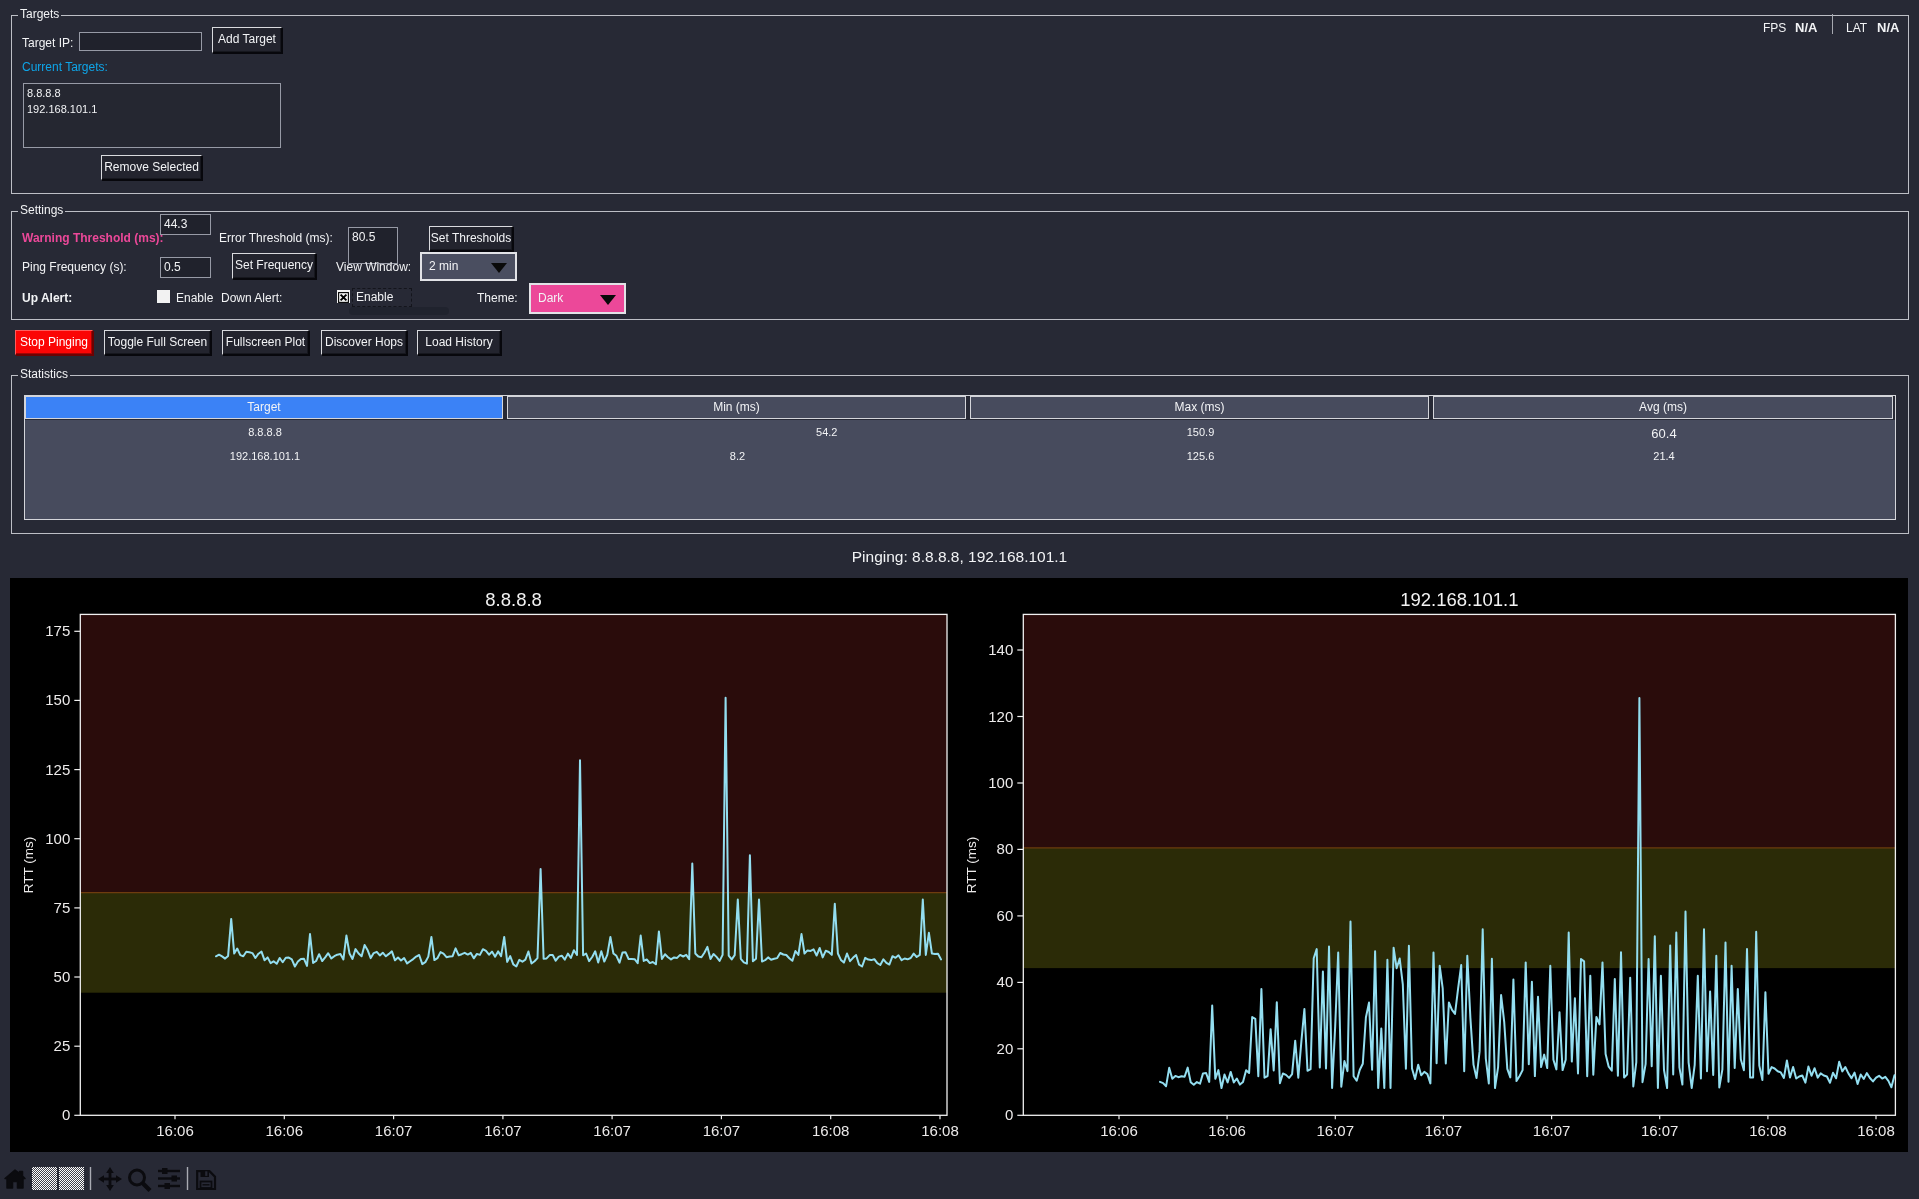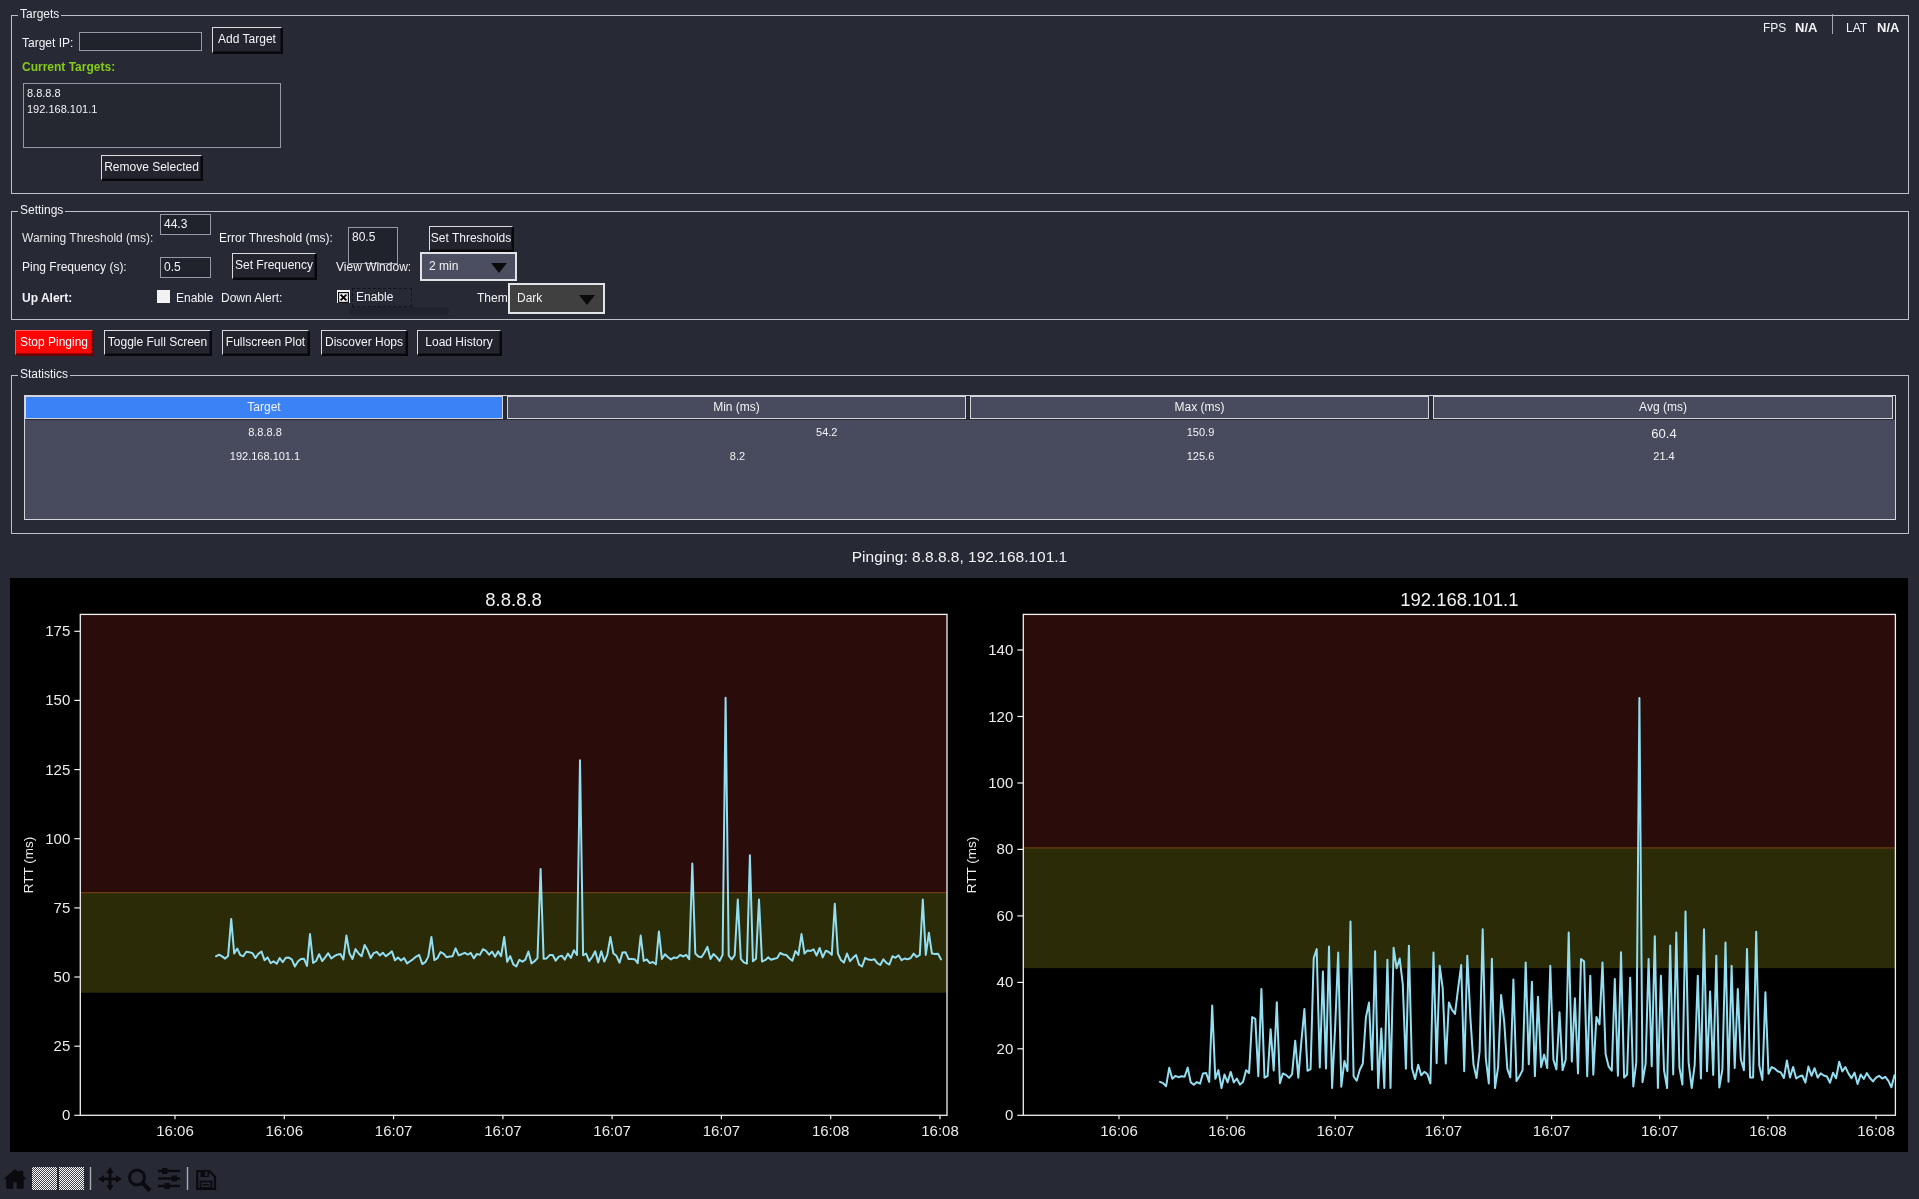--- a/index.html
+++ b/index.html
@@ -10,26 +10,26 @@
 <div style="position:absolute;left:11px;top:375px;width:1896px;height:157px;border:1px solid #bdbfc6"></div>
 <div style="position:absolute;left:18px;top:367px;font-size:12px;color:#f2f3f5;background:#272935;padding:0 2px;white-space:nowrap">Statistics</div>
 <div style="position:absolute;left:1763px;top:21px;font-size:12px;font-weight:normal;color:#f2f3f5;white-space:nowrap;">FPS</div>
 <div style="position:absolute;left:1795px;top:20px;font-size:13px;font-weight:bold;color:#f2f3f5;white-space:nowrap;">N/A</div>
 <div style="position:absolute;left:1832px;top:14px;width:1px;height:20px;background:#a6a8b0"></div>
 <div style="position:absolute;left:1846px;top:21px;font-size:12px;font-weight:normal;color:#f2f3f5;white-space:nowrap;">LAT</div>
 <div style="position:absolute;left:1877px;top:20px;font-size:13px;font-weight:bold;color:#f2f3f5;white-space:nowrap;">N/A</div>
 <div style="position:absolute;left:22px;top:36px;font-size:12px;font-weight:normal;color:#f2f3f5;white-space:nowrap;">Target IP:</div>
 <div style="position:absolute;left:79px;top:32px;width:123px;height:19px;background:#20222c;border:1px solid #979aa6;box-sizing:border-box;font-size:12px;color:#f2f3f5;line-height:17px;padding-left:3px"></div>
 <div style="position:absolute;left:212px;top:27px;width:70px;height:26px;background:#23242e;border-top:1px solid #d9dade;border-left:1px solid #d9dade;border-right:1px solid #07070c;border-bottom:1px solid #07070c;box-shadow:1px 1px 0 #07070c, inset -1px -1px 0 rgba(0,0,0,0.35);box-sizing:border-box;font-size:12px;color:#f2f3f5;text-align:center;line-height:23px;white-space:nowrap">Add Target</div>
-<div style="position:absolute;left:22px;top:60px;font-size:12px;font-weight:bold;color:#84cc16;white-space:nowrap;">Current Targets:</div>
+<div style="position:absolute;left:22px;top:60px;font-size:12px;font-weight:normal;color:#0ea5e9;white-space:nowrap;">Current Targets:</div>
 <div style="position:absolute;left:23px;top:83px;width:258px;height:65px;background:#252731;border:1px solid #979aa6;box-sizing:border-box">
     <div style="font-size:11px;color:#f2f3f5;padding:2px 0 0 3px;line-height:15.5px">8.8.8.8<br>192.168.101.1</div>
   </div>
 <div style="position:absolute;left:101px;top:155px;width:101px;height:25px;background:#23242e;border-top:1px solid #d9dade;border-left:1px solid #d9dade;border-right:1px solid #07070c;border-bottom:1px solid #07070c;box-shadow:1px 1px 0 #07070c, inset -1px -1px 0 rgba(0,0,0,0.35);box-sizing:border-box;font-size:12px;color:#f2f3f5;text-align:center;line-height:22px;white-space:nowrap">Remove Selected</div>
-<div style="position:absolute;left:22px;top:231px;font-size:12px;font-weight:normal;color:#e5e5e5;white-space:nowrap;">Warning Threshold (ms):</div>
+<div style="position:absolute;left:22px;top:231px;font-size:12px;font-weight:bold;color:#ec4899;white-space:nowrap;">Warning Threshold (ms):</div>
 <div style="position:absolute;left:160px;top:214px;width:51px;height:21px;background:#20222c;border:1px solid #979aa6;box-sizing:border-box;font-size:12px;color:#f2f3f5;line-height:19px;padding-left:3px">44.3</div>
 <div style="position:absolute;left:219px;top:231px;font-size:12px;font-weight:normal;color:#f2f3f5;white-space:nowrap;">Error Threshold (ms):</div>
 <div style="position:absolute;left:348px;top:227px;width:50px;height:37px;background:#20222c;border:1px solid #979aa6;box-sizing:border-box;font-size:12px;color:#f2f3f5;line-height:19px;padding-left:3px">80.5</div>
 <div style="position:absolute;left:429px;top:226px;width:84px;height:25px;background:#23242e;border-top:1px solid #d9dade;border-left:1px solid #d9dade;border-right:1px solid #07070c;border-bottom:1px solid #07070c;box-shadow:1px 1px 0 #07070c, inset -1px -1px 0 rgba(0,0,0,0.35);box-sizing:border-box;font-size:12px;color:#f2f3f5;text-align:center;line-height:22px;white-space:nowrap">Set Thresholds</div>
 <div style="position:absolute;left:22px;top:260px;font-size:12px;font-weight:normal;color:#f2f3f5;white-space:nowrap;">Ping Frequency (s):</div>
 <div style="position:absolute;left:160px;top:257px;width:51px;height:21px;background:#20222c;border:1px solid #979aa6;box-sizing:border-box;font-size:12px;color:#f2f3f5;line-height:19px;padding-left:3px">0.5</div>
 <div style="position:absolute;left:232px;top:253px;width:84px;height:26px;background:#23242e;border-top:1px solid #d9dade;border-left:1px solid #d9dade;border-right:1px solid #07070c;border-bottom:1px solid #07070c;box-shadow:1px 1px 0 #07070c, inset -1px -1px 0 rgba(0,0,0,0.35);box-sizing:border-box;font-size:12px;color:#f2f3f5;text-align:center;line-height:23px;white-space:nowrap">Set Frequency</div>
 <div style="position:absolute;left:336px;top:260px;font-size:12px;font-weight:normal;color:#f2f3f5;white-space:nowrap;">View Window:</div>
 <div style="position:absolute;left:420px;top:252px;width:97px;height:29px;background:#4a4e60;border:2px solid #e2e3e7;box-sizing:border-box;font-size:12px;color:#f2f3f5;line-height:25px;padding-left:7px">2 min<div style="position:absolute;right:8px;top:9px;width:0;height:0;border-left:8px solid transparent;border-right:8px solid transparent;border-top:10px solid #0a0a0a"></div></div>
 <div style="position:absolute;left:22px;top:291px;font-size:12px;font-weight:bold;color:#f2f3f5;white-space:nowrap;">Up Alert:</div>
@@ -37,21 +37,21 @@
 <div style="position:absolute;left:176px;top:291px;font-size:12px;font-weight:normal;color:#f2f3f5;white-space:nowrap;">Enable</div>
 <div style="position:absolute;left:221px;top:291px;font-size:12px;font-weight:normal;color:#f2f3f5;white-space:nowrap;">Down Alert:</div>
 <div style="position:absolute;left:337px;top:290px;width:13px;height:13px;background:#f2f2f2;"><svg width="13" height="13" viewBox="0 0 13 13">
       <rect x="1.6" y="1.6" width="9.8" height="9.8" fill="#f2f2f2" stroke="#000" stroke-width="1.1"></rect>
       <path d="M3.6 3.6 L9.4 9.4 M9.4 3.6 L3.6 9.4" stroke="#000" stroke-width="2"></path>
     </svg></div>
 <div style="position:absolute;left:352px;top:288px;width:58px;height:17px;border:1px dashed #14151c"></div>
 <div style="position:absolute;left:356px;top:290px;font-size:12px;font-weight:normal;color:#f2f3f5;white-space:nowrap;">Enable</div>
 <div style="position:absolute;left:349px;top:307px;width:100px;height:8px;background:rgba(8,9,14,0.18);border-radius:4px;filter:blur(0.6px)"></div>
 <div style="position:absolute;left:477px;top:291px;font-size:12px;font-weight:normal;color:#f2f3f5;white-space:nowrap;">Theme:</div>
-<div style="position:absolute;left:508px;top:283px;width:97px;height:31px;background:#404040;border:2px solid #e2e3e7;box-sizing:border-box;font-size:12px;color:#f2f3f5;line-height:27px;padding-left:7px">Dark<div style="position:absolute;right:8px;top:10px;width:0;height:0;border-left:8px solid transparent;border-right:8px solid transparent;border-top:10px solid #0a0a0a"></div></div>
+<div style="position:absolute;left:529px;top:283px;width:97px;height:31px;background:#ec4899;border:2px solid #e2e3e7;box-sizing:border-box;font-size:12px;color:#f2f3f5;line-height:27px;padding-left:7px">Dark<div style="position:absolute;right:8px;top:10px;width:0;height:0;border-left:8px solid transparent;border-right:8px solid transparent;border-top:10px solid #0a0a0a"></div></div>
 <div style="position:absolute;left:15px;top:330px;width:78px;height:25px;background:#fb0505;border-top:1px solid #ff5d5d;border-left:1px solid #ff5d5d;border-right:1px solid #6d0202;border-bottom:1px solid #6d0202;box-shadow:1px 1px 0 #6d0202, inset -1px -1px 0 rgba(0,0,0,0.35);box-sizing:border-box;font-size:12px;color:#fff;text-align:center;line-height:22px;white-space:nowrap">Stop Pinging</div>
 <div style="position:absolute;left:104px;top:330px;width:107px;height:25px;background:#23242e;border-top:1px solid #d9dade;border-left:1px solid #d9dade;border-right:1px solid #07070c;border-bottom:1px solid #07070c;box-shadow:1px 1px 0 #07070c, inset -1px -1px 0 rgba(0,0,0,0.35);box-sizing:border-box;font-size:12px;color:#f2f3f5;text-align:center;line-height:22px;white-space:nowrap">Toggle Full Screen</div>
 <div style="position:absolute;left:222px;top:330px;width:87px;height:25px;background:#23242e;border-top:1px solid #d9dade;border-left:1px solid #d9dade;border-right:1px solid #07070c;border-bottom:1px solid #07070c;box-shadow:1px 1px 0 #07070c, inset -1px -1px 0 rgba(0,0,0,0.35);box-sizing:border-box;font-size:12px;color:#f2f3f5;text-align:center;line-height:22px;white-space:nowrap">Fullscreen Plot</div>
 <div style="position:absolute;left:321px;top:330px;width:86px;height:25px;background:#23242e;border-top:1px solid #d9dade;border-left:1px solid #d9dade;border-right:1px solid #07070c;border-bottom:1px solid #07070c;box-shadow:1px 1px 0 #07070c, inset -1px -1px 0 rgba(0,0,0,0.35);box-sizing:border-box;font-size:12px;color:#f2f3f5;text-align:center;line-height:22px;white-space:nowrap">Discover Hops</div>
 <div style="position:absolute;left:417px;top:330px;width:84px;height:25px;background:#23242e;border-top:1px solid #d9dade;border-left:1px solid #d9dade;border-right:1px solid #07070c;border-bottom:1px solid #07070c;box-shadow:1px 1px 0 #07070c, inset -1px -1px 0 rgba(0,0,0,0.35);box-sizing:border-box;font-size:12px;color:#f2f3f5;text-align:center;line-height:22px;white-space:nowrap">Load History</div>
 <div style="position:absolute;left:24px;top:395px;width:1872px;height:125px;border:1px solid #d4d5da;box-sizing:border-box"></div>
 <div style="position:absolute;left:25px;top:396px;width:478px;height:23px;background:#3b82f6;border:1px solid #d4d5da;box-sizing:border-box;font-size:12px;color:#f2f3f5;text-align:center;line-height:21px">Target</div>
 <div style="position:absolute;left:507px;top:396px;width:459px;height:23px;background:#474b5d;border:1px solid #d4d5da;box-sizing:border-box;font-size:12px;color:#f2f3f5;text-align:center;line-height:21px">Min (ms)</div>
 <div style="position:absolute;left:970px;top:396px;width:459px;height:23px;background:#474b5d;border:1px solid #d4d5da;box-sizing:border-box;font-size:12px;color:#f2f3f5;text-align:center;line-height:21px">Max (ms)</div>
 <div style="position:absolute;left:1433px;top:396px;width:460px;height:23px;background:#474b5d;border:1px solid #d4d5da;box-sizing:border-box;font-size:12px;color:#f2f3f5;text-align:center;line-height:21px">Avg (ms)</div>

